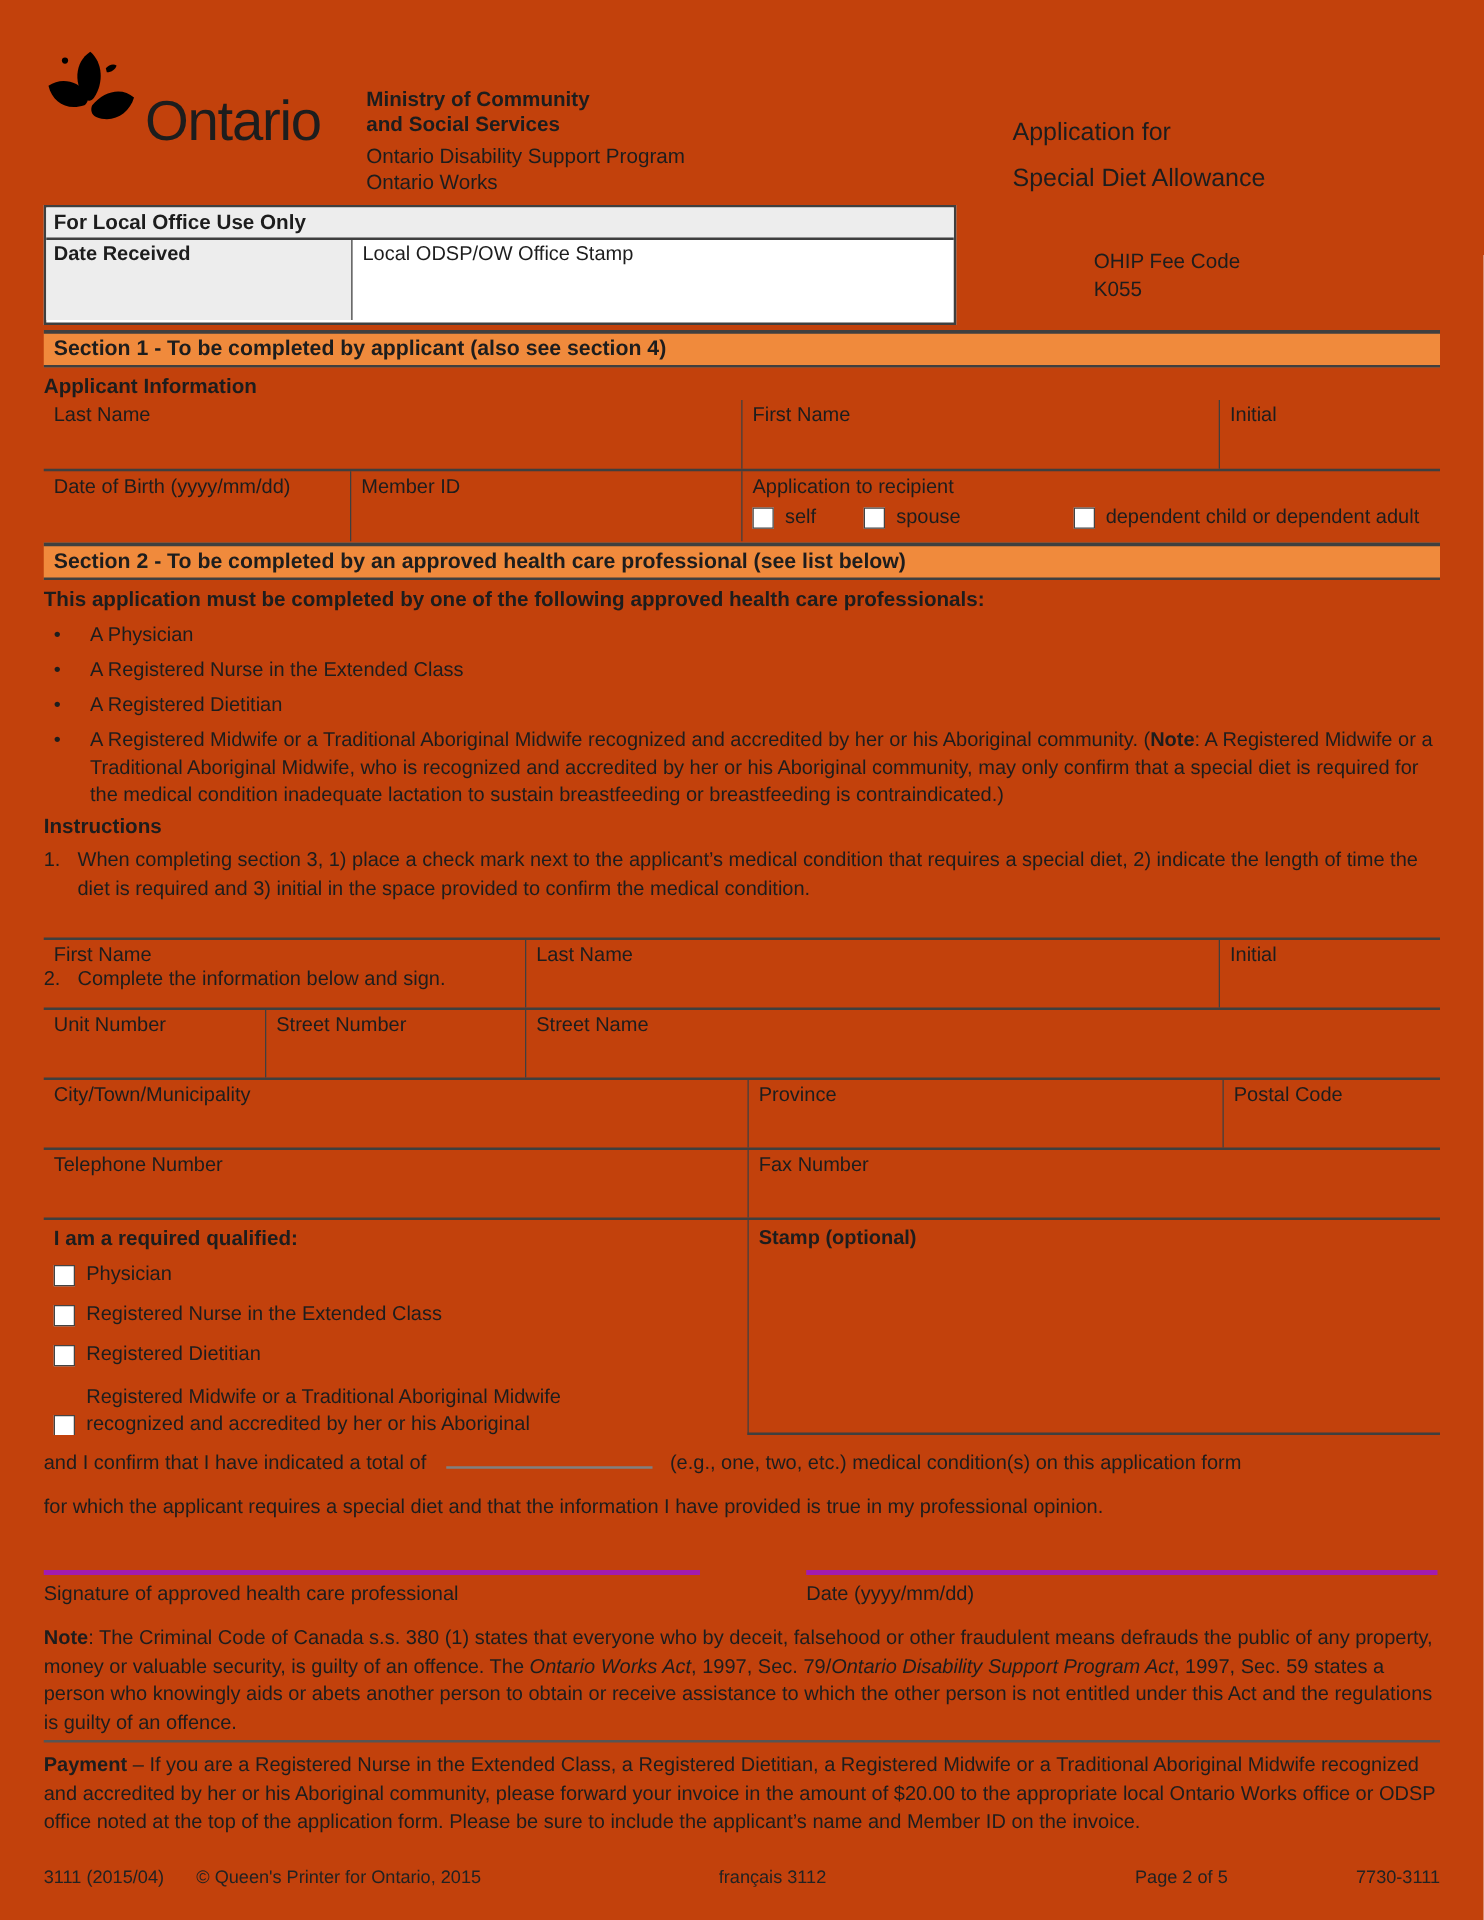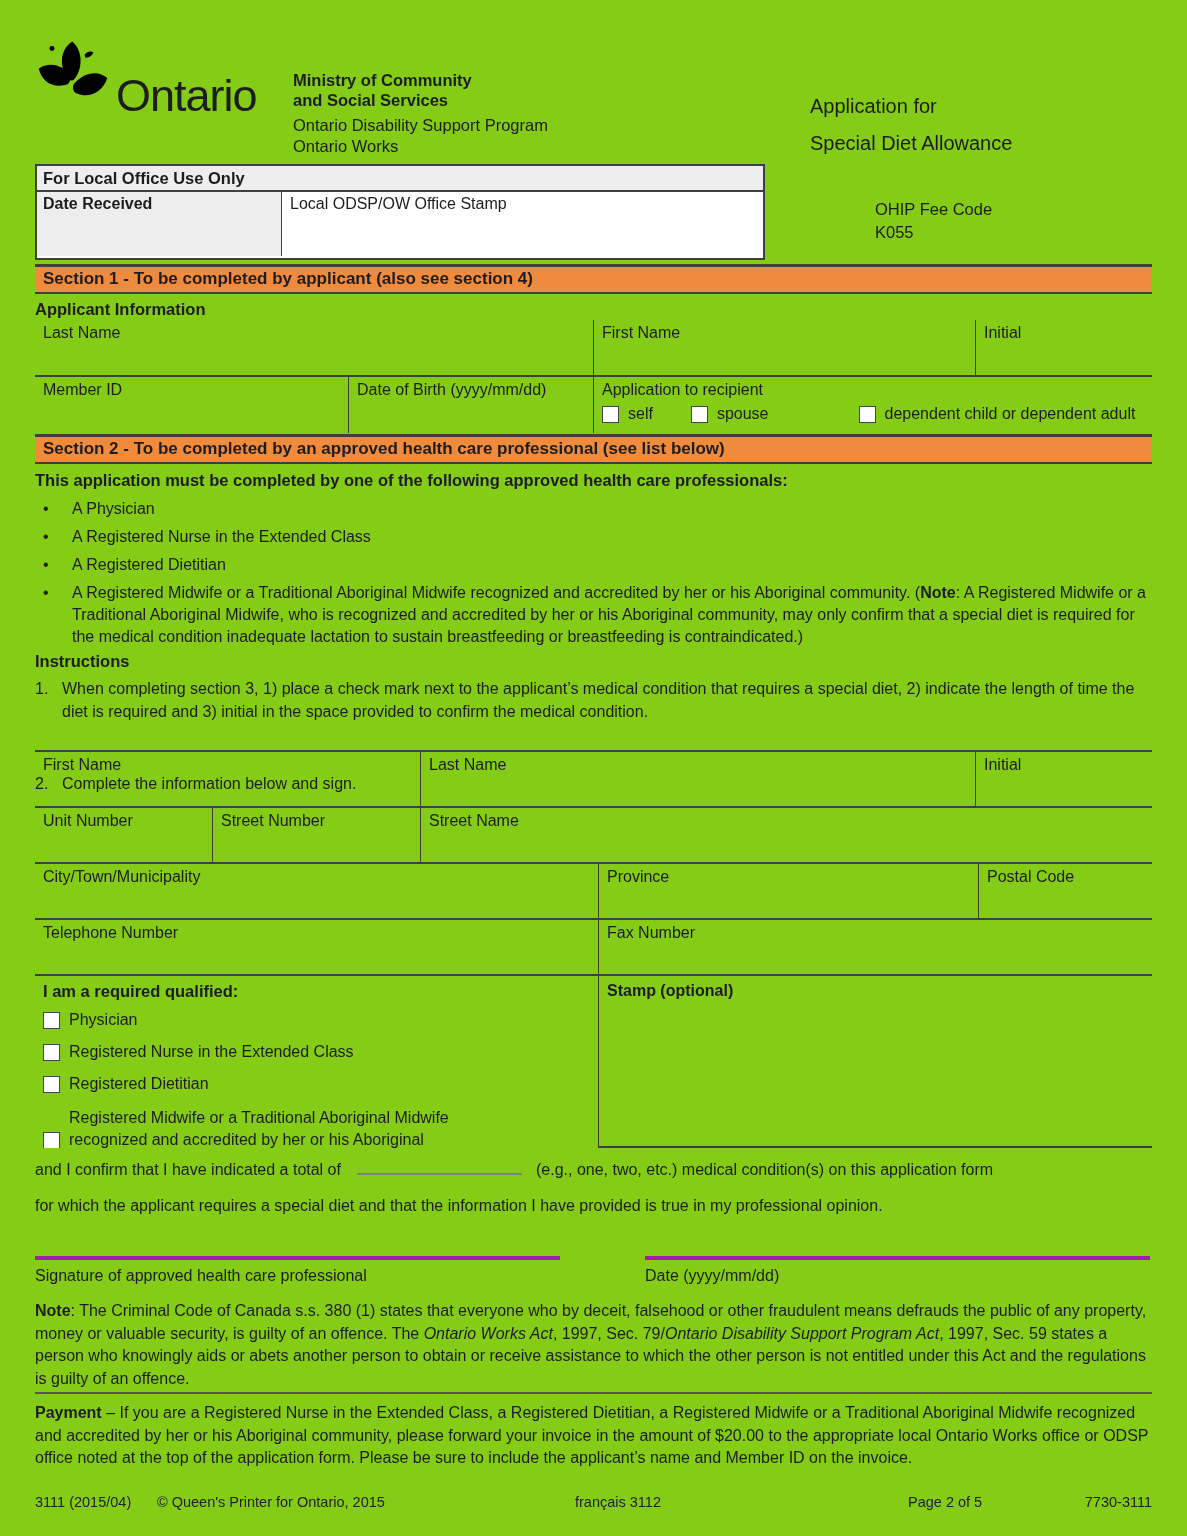--- a/index.html
+++ b/index.html
@@ -1,17 +1,17 @@
 <!DOCTYPE html>
 <html><head>
 <meta charset="utf-8">
 <style>
   html,body{margin:0;padding:0;background:#fff;}
   .page{
-    position:relative;width:1187px;height:1536px;background:#84cc16;
+    position:relative;width:1187px;height:1536px;background:#c2410c;
     font-family:"Liberation Sans","DejaVu Sans",sans-serif;
     color:#1d1d1d;font-size:16px;overflow:hidden;
   }
   .abs{position:absolute;}
   .b{font-weight:bold;}
   .i{font-style:italic;}
 
   
   .wordmark{font-size:45px;letter-spacing:-1px;}
   .ministry{font-size:16.5px;font-weight:bold;line-height:20px;}
@@ -115,25 +115,25 @@
         <span class="lbl">Last Name</span>
       </div>
       <div class="tcell" style="width:382px;">
         <span class="lbl">First Name</span>
       </div>
       <div class="tcell" style="width:177px;">
         <span class="lbl">Initial</span>
       </div>
     </div>
     <div class="trow" style="height:56px;">
+      <div class="tcell" style="width:245px;">
+        <span class="lbl">Date of Birth (yyyy/mm/dd)</span>
+      </div>
       <div class="tcell" style="width:313px;">
         <span class="lbl">Member ID</span>
-      </div>
-      <div class="tcell" style="width:245px;">
-        <span class="lbl">Date of Birth (yyyy/mm/dd)</span>
       </div>
       <div class="tcell" style="width:559px;">
         <div class="lbl">Application to recipient</div>
         <div style="display:flex;align-items:center;column-gap:38px;margin-top:6px;">
           <span class="opt" style="align-items:center;">
             <span class="cb"></span>
             <span class="lbl">self</span>
           </span>
           <span class="opt" style="align-items:center;">
             <span class="cb"></span>

